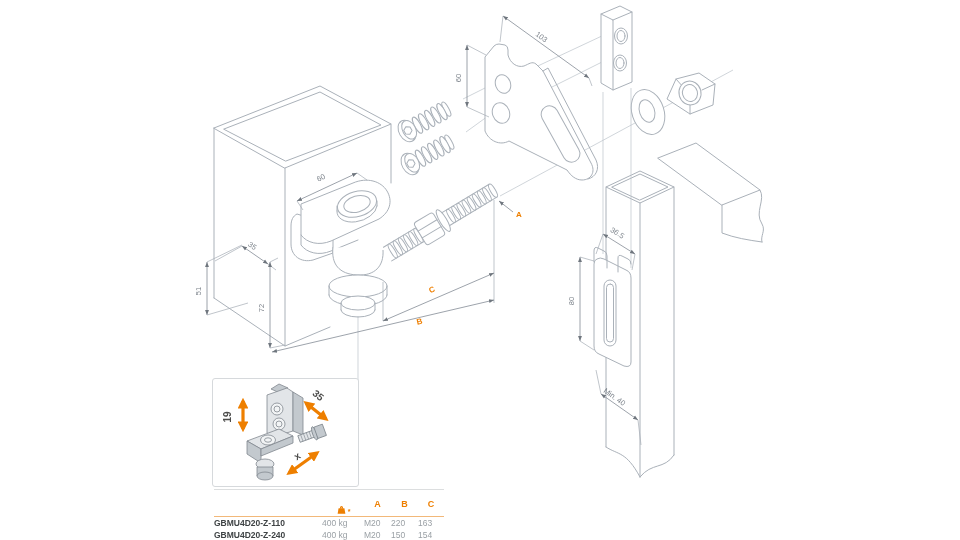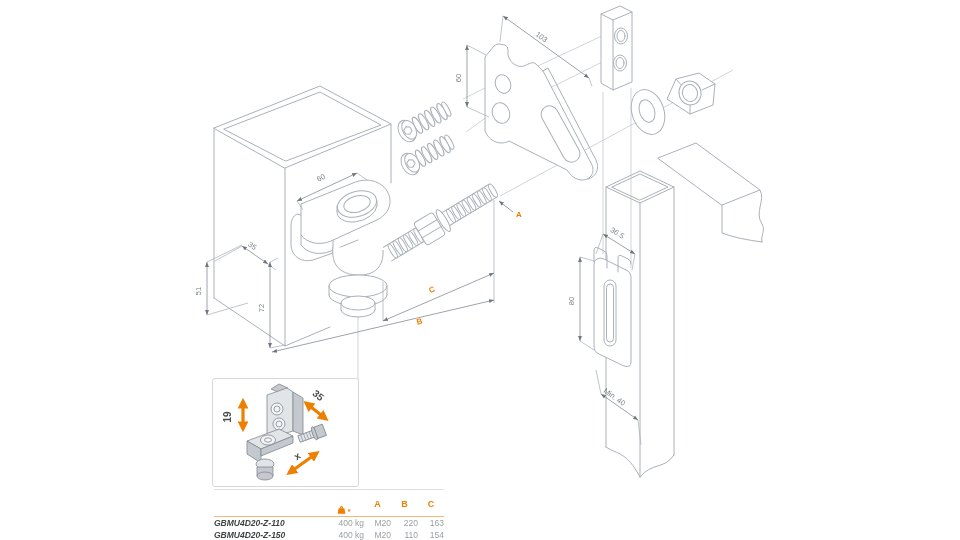--- a/index.html
+++ b/index.html
@@ -24,22 +24,22 @@
   .g-fill-w{fill:#f2f4f5;stroke:#81888f;stroke-width:.8;}
   .oarr{stroke:#EE7F00;stroke-width:3.2;fill:none;}
   .ins-t{font-size:10px;font-weight:bold;fill:#4c4c4b;}
 
   
   .spec{position:absolute;left:214px;top:489px;width:230px;border-top:1px solid #dcdedf;
         font-size:8.5px;color:#9aa0a5;}
   .trow,.thead{display:grid;grid-template-columns:108px 42px 27px 27px 26px;align-items:center;}
   .thead{height:24px;border-bottom:1px solid #f2b879;padding-top:2px;}
   .trow{height:12px;}
-  .c{text-align:right;}
-  .c.part{text-align:left;font-weight:bold;color:#3f4345;font-style:italic;}
+  .c{text-align:left;}
+  .c.part{text-align:left;font-weight:bold;color:#3f4345;}
   .hcell{color:#EE7F00;font-weight:bold;font-size:9px;text-align:center;}
   .loadh{position:relative;display:flex;justify-content:center;align-items:flex-end;height:100%;padding-bottom:3px;}
   .loadh sup{color:#EE7F00;font-size:7px;font-weight:bold;margin-left:1px;line-height:1;}
 </style>
 </head>
 <body>
 <div id="stage">
 
 <svg width="960" height="540" viewBox="0 0 960 540" style="position:absolute;left:0;top:0">
   <defs>
@@ -281,21 +281,21 @@
     <div class="hcell">C</div>
   </div>
   <div class="trow">
     <div class="c part">GBMU4D20-Z-110</div>
     <div class="c">400 kg</div>
     <div class="c">M20</div>
     <div class="c">220</div>
     <div class="c">163</div>
   </div>
   <div class="trow">
-    <div class="c part">GBMU4D20-Z-150</div>
+    <div class="c part">GBMU4D20-Z-240</div>
     <div class="c">400 kg</div>
     <div class="c">M20</div>
-    <div class="c">110</div>
+    <div class="c">150</div>
     <div class="c">154</div>
   </div>
 </div>
 
 </div>
 
 </body></html>

